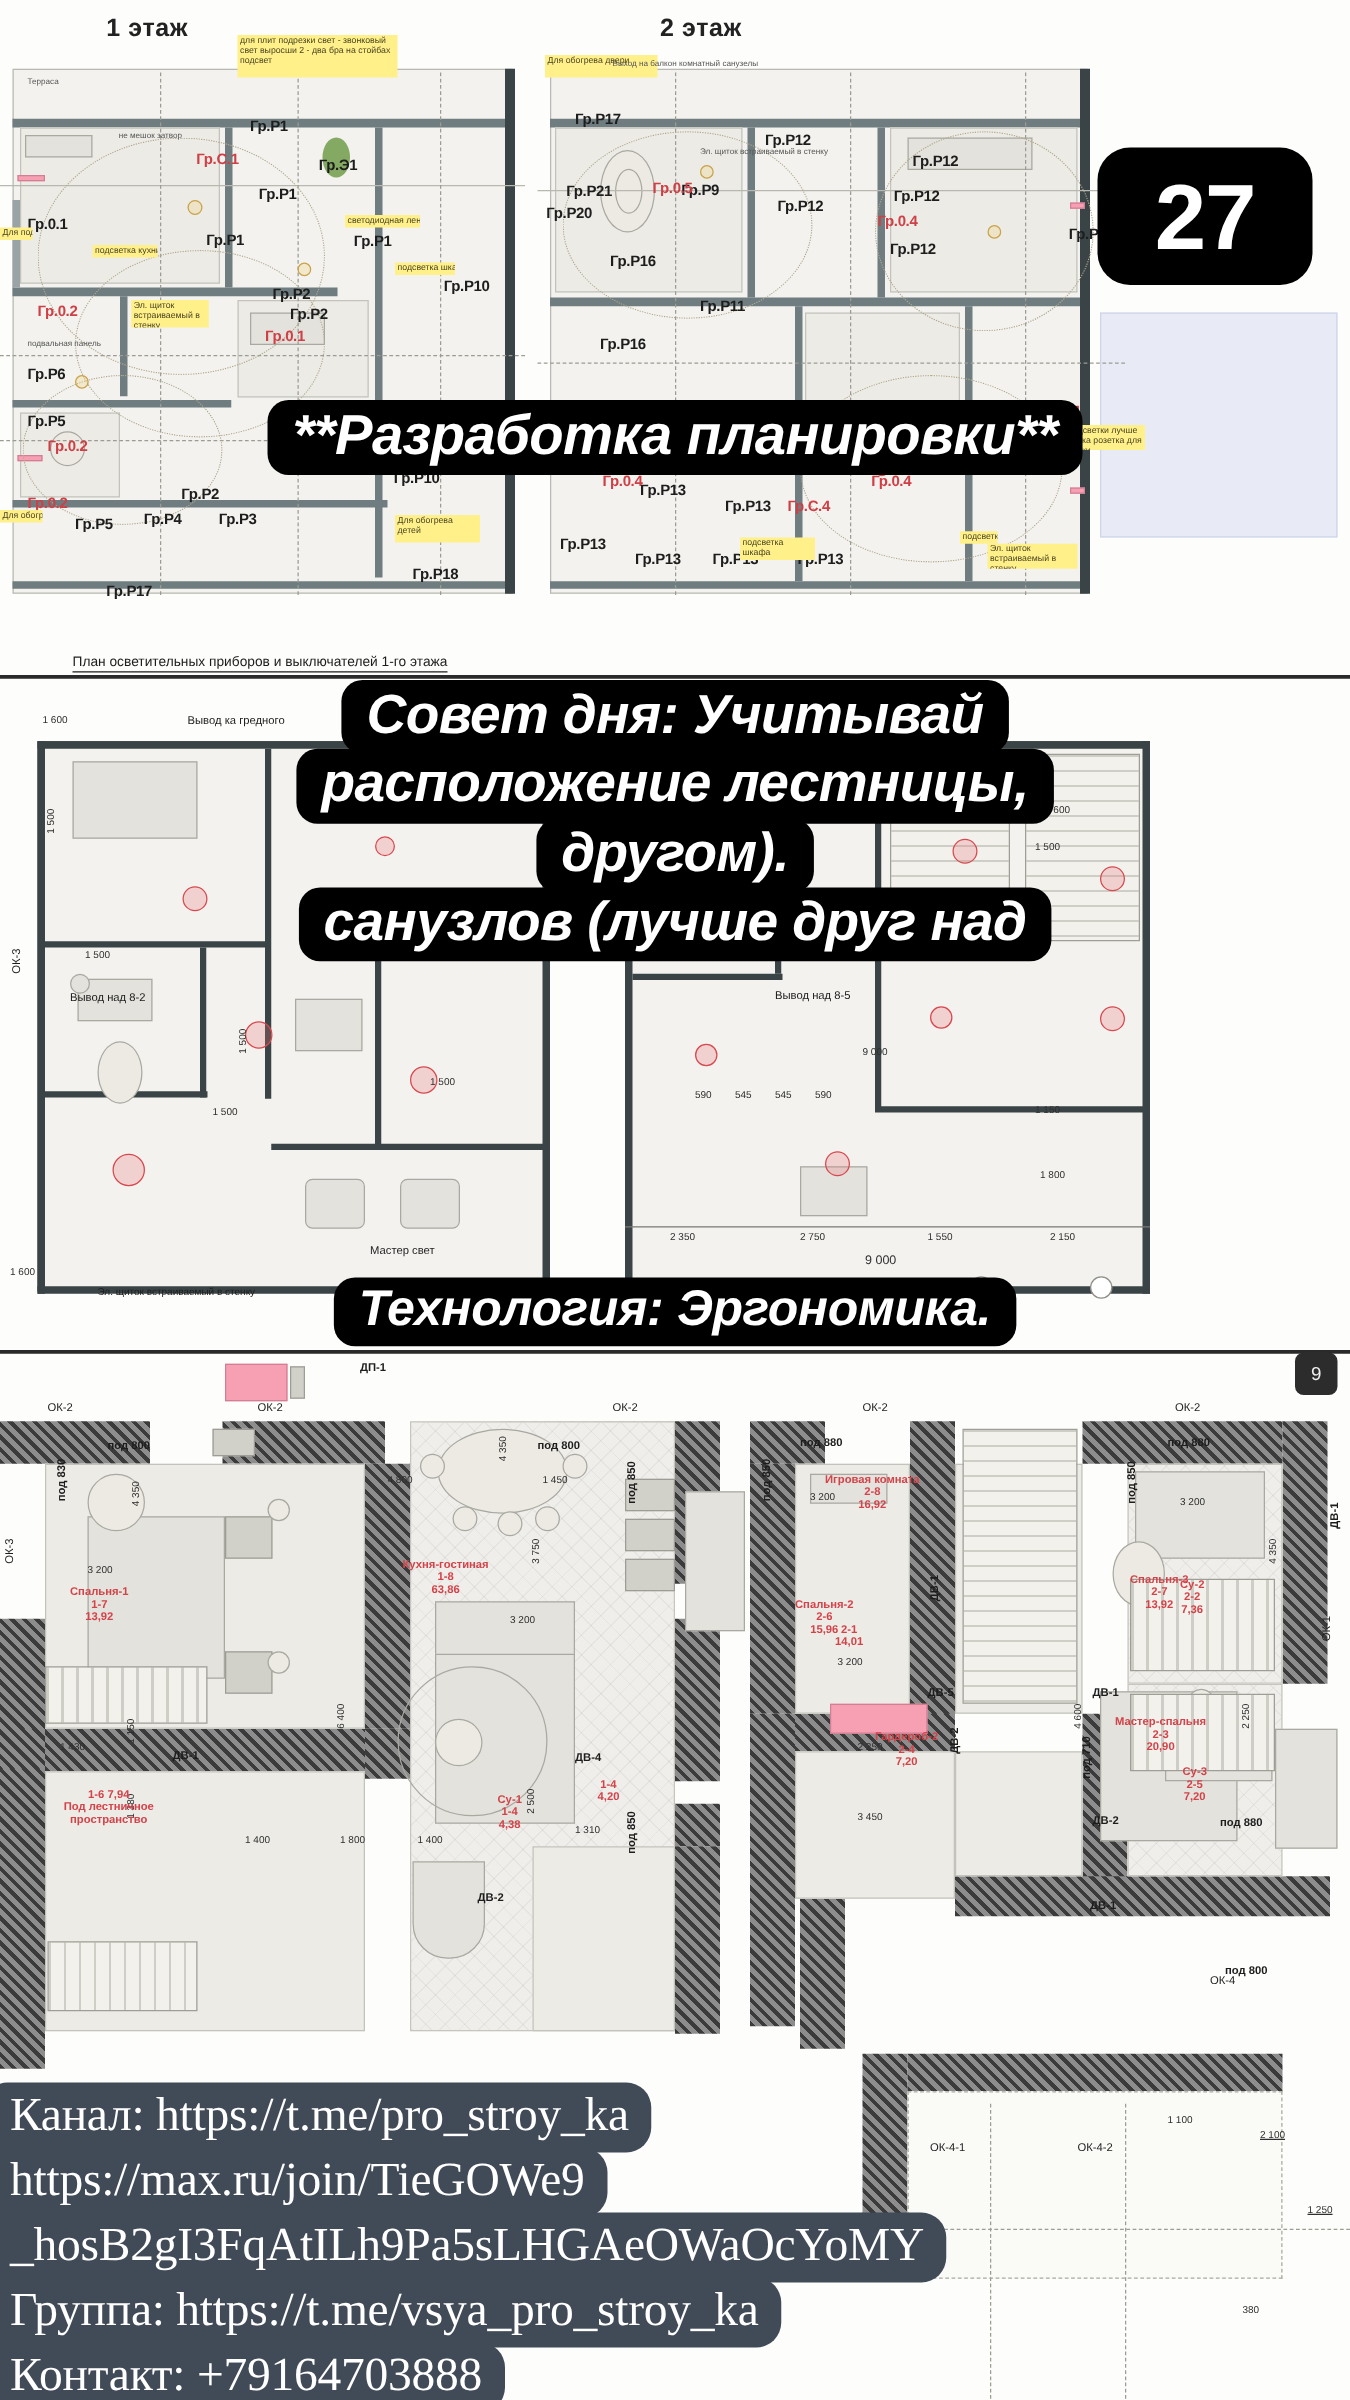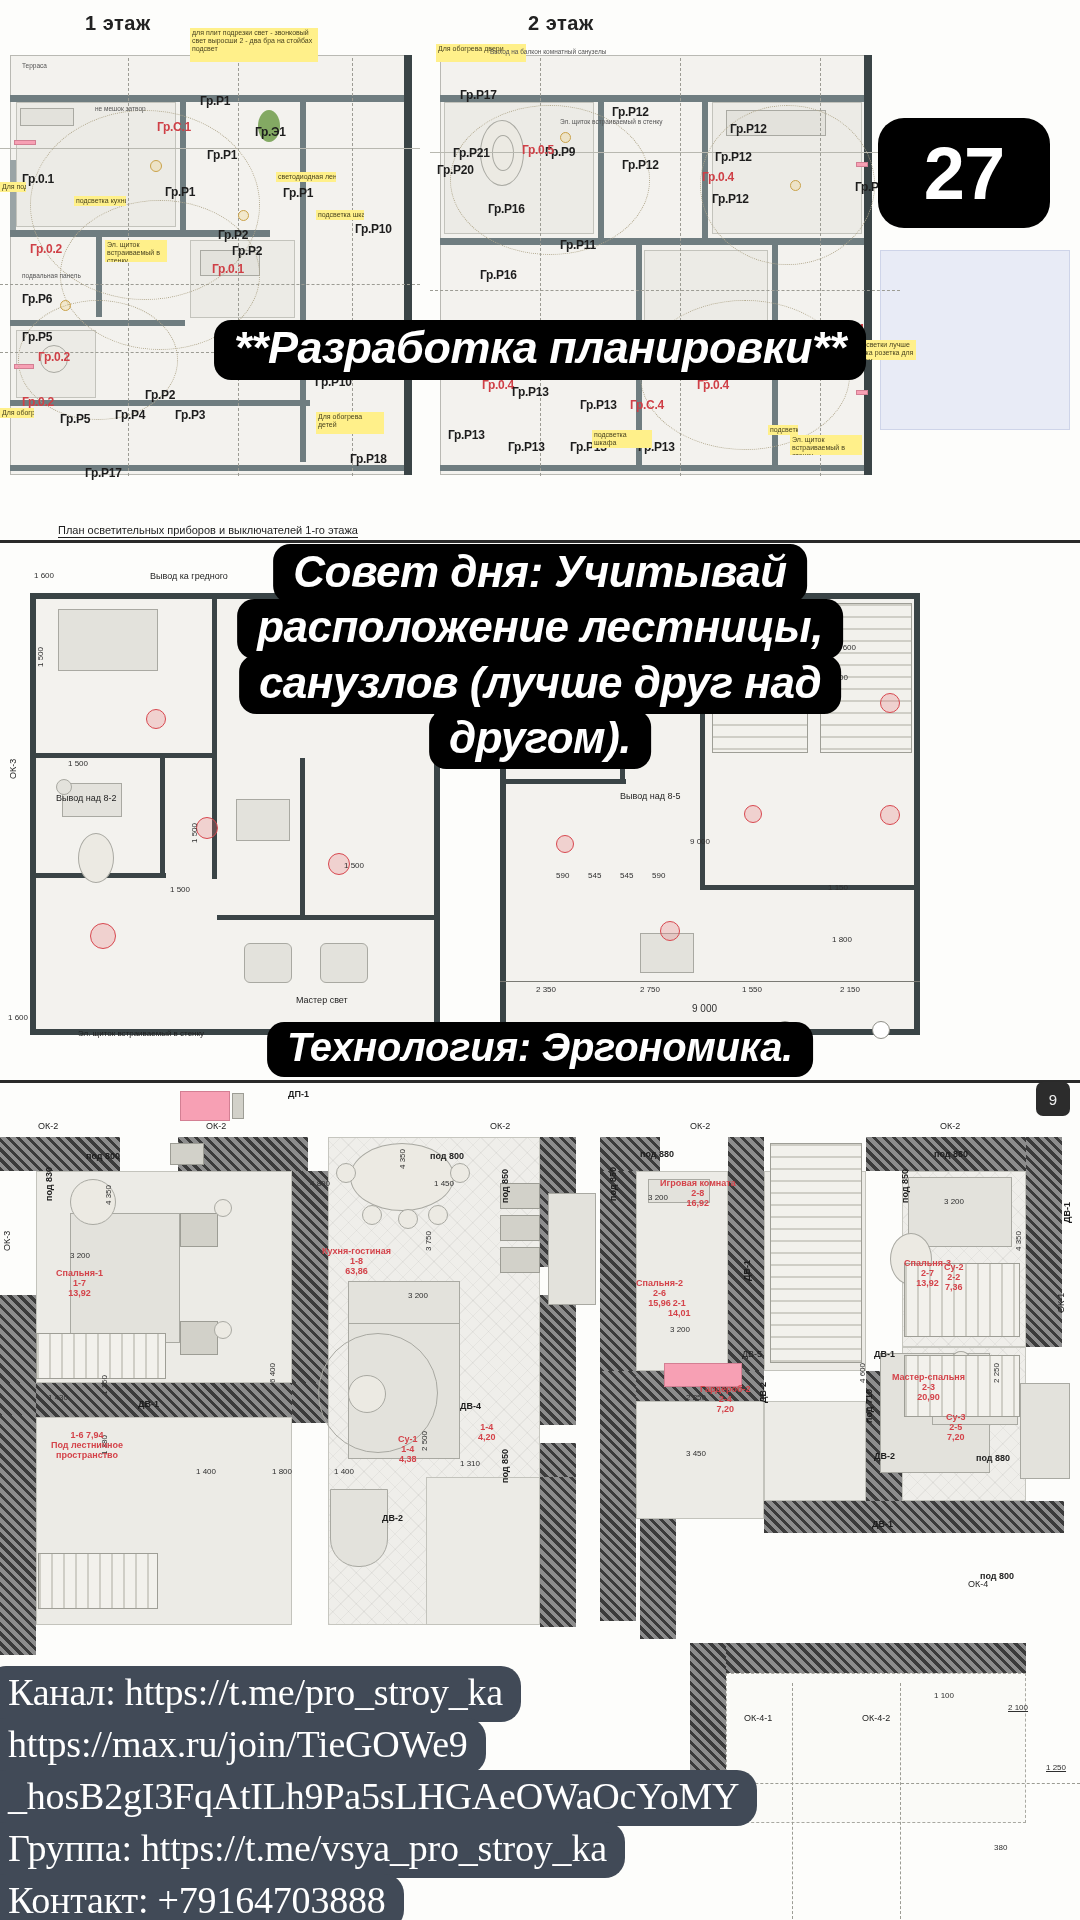--- a/index.html
+++ b/index.html
@@ -179,21 +179,21 @@
     <div class="lbl-grp" style="left:22px;  top:292px;">Гр.Р6</div>
     <div class="lbl-grp" style="left:22px;  top:330px;">Гр.Р5</div>
     <div class="lbl-grp red" style="left:26px;  top:350px;">Гр.0.2</div>
     <div class="lbl-grp red" style="left:10px;  top:395px;">Гр.0.2</div>
     <div class="lbl-grp" style="left:60px;  top:412px;">Гр.Р5</div>
     <div class="lbl-grp" style="left:115px; top:408px;">Гр.Р4</div>
     <div class="lbl-grp" style="left:175px; top:408px;">Гр.Р3</div>
     <div class="lbl-grp" style="left:145px; top:388px;">Гр.Р2</div>
     <div class="lbl-grp" style="left:315px; top:375px;">Гр.Р10</div>
     <div class="lbl-grp" style="left:85px;  top:466px;">Гр.Р17</div>
-    <div class="lbl-grp" style="left:330px; top:452px;margin-left:20px;">Гр.Р18</div>
+    <div class="lbl-grp" style="left:330px; top:452px;">Гр.Р18</div>
     <div class="lbl-grp red" style="left:18px;  top:242px;">Гр.0.2</div>
 
     <div class="hl" style="left:276px; top:172px; width:60px; height:10px;">светодиодная лента от розетки по стояки</div>
     <div class="hl" style="left:74px;  top:196px; width:52px; height:10px;">подсветка кухни</div>
     <div class="hl" style="left:316px; top:210px; width:48px; height:10px;">подсветка шкафа</div>
     <div class="hl" style="left:190px; top:28px;  width:128px; height:34px; white-space:normal;">для плит подрезки свет - звонковый свет выросши 2 - два бра на стойбах подсвет</div>
     <div class="hl" style="left:0px;   top:182px; width:26px; height:10px;">Для подсветки лучше подсветка розетка для подсветки</div>
     <div class="hl" style="left:0px;   top:408px; width:34px; height:10px;">Для обогрева двери</div>
     <div class="hl" style="left:105px; top:240px; width:62px; height:22px; white-space:normal;">Эл. щиток встраиваемый в стенку</div>
     <div class="hl" style="left:316px; top:412px; width:68px; height:22px; white-space:normal;">Для обогрева детей</div>
@@ -494,21 +494,21 @@
     <div class="lbl-blk" style="left:940px; top:38px;">ОК-2</div>
     <div class="lbl-blk" style="left:640px; top:66px;  font-weight:bold;">под 880</div>
     <div class="lbl-blk" style="left:934px; top:66px;  font-weight:bold;">под 880</div>
     <div class="lbl-blk" style="left:608px; top:118px; font-weight:bold; transform:rotate(-90deg); transform-origin:left top;">под 850</div>
     <div class="lbl-blk" style="left:900px; top:120px; font-weight:bold; transform:rotate(-90deg); transform-origin:left top;">под 850</div>
     <div class="lbl-blk" style="left:864px; top:340px; font-weight:bold; transform:rotate(-90deg); transform-origin:left top;">под 710</div>
     <div class="lbl-blk" style="left:976px; top:370px; font-weight:bold;">под 880</div>
     <div class="lbl-blk" style="left:980px; top:488px; font-weight:bold;">под 800</div>
 
     <div class="lbl-blk" style="left:742px; top:198px; font-weight:bold; transform:rotate(-90deg); transform-origin:left top;">ДВ-1</div>
-    <div class="lbl-blk" style="left:742px; top:266px; font-weight:normal;">ДВ-5</div>
+    <div class="lbl-blk" style="left:742px; top:266px; font-weight:bold;">ДВ-5</div>
     <div class="lbl-blk" style="left:874px; top:266px; font-weight:bold;">ДВ-1</div>
     <div class="lbl-blk" style="left:874px; top:368px; font-weight:bold;">ДВ-2</div>
     <div class="lbl-blk" style="left:872px; top:436px; font-weight:bold;">ДВ-1</div>
     <div class="lbl-blk" style="left:758px; top:320px; font-weight:bold; transform:rotate(-90deg); transform-origin:left top;">ДВ-2</div>
     <div class="lbl-blk" style="left:1062px;top:140px; font-weight:bold; transform:rotate(-90deg); transform-origin:left top;">ДВ-1</div>
 
     <div class="dim" style="left:648px; top:110px;">3 200</div>
     <div class="dim" style="left:944px; top:114px;">3 200</div>
     <div class="dim" style="left:1014px;top:168px; transform:rotate(-90deg); transform-origin:left top;">4 350</div>
     <div class="dim" style="left:670px; top:242px;">3 200</div>
@@ -554,22 +554,22 @@
   <div class="badge-count">27</div>
   <div class="page-num">9</div>
 
   <div class="ovl" id="ovl-title">
     <div class="ln">**Разработка планировки**</div>
   </div>
 
   <div class="ovl" id="ovl-tip">
     <div class="ln">Совет дня: Учитывай</div>
     <div class="ln">расположение лестницы,</div>
+    <div class="ln">другом).</div>
     <div class="ln">санузлов (лучше друг над</div>
-    <div class="ln">другом).</div>
   </div>
 
   <div class="ovl" id="ovl-tech">
     <div class="ln">Технология: Эргономика.</div>
   </div>
 
   <div id="contact">
     <div class="cl">Канал: https://t.me/pro_stroy_ka</div>
     <div class="cl">https://max.ru/join/TieGOWe9</div>
     <div class="cl">_hosB2gI3FqAtILh9Pa5sLHGAeOWaOcYoMY</div>

